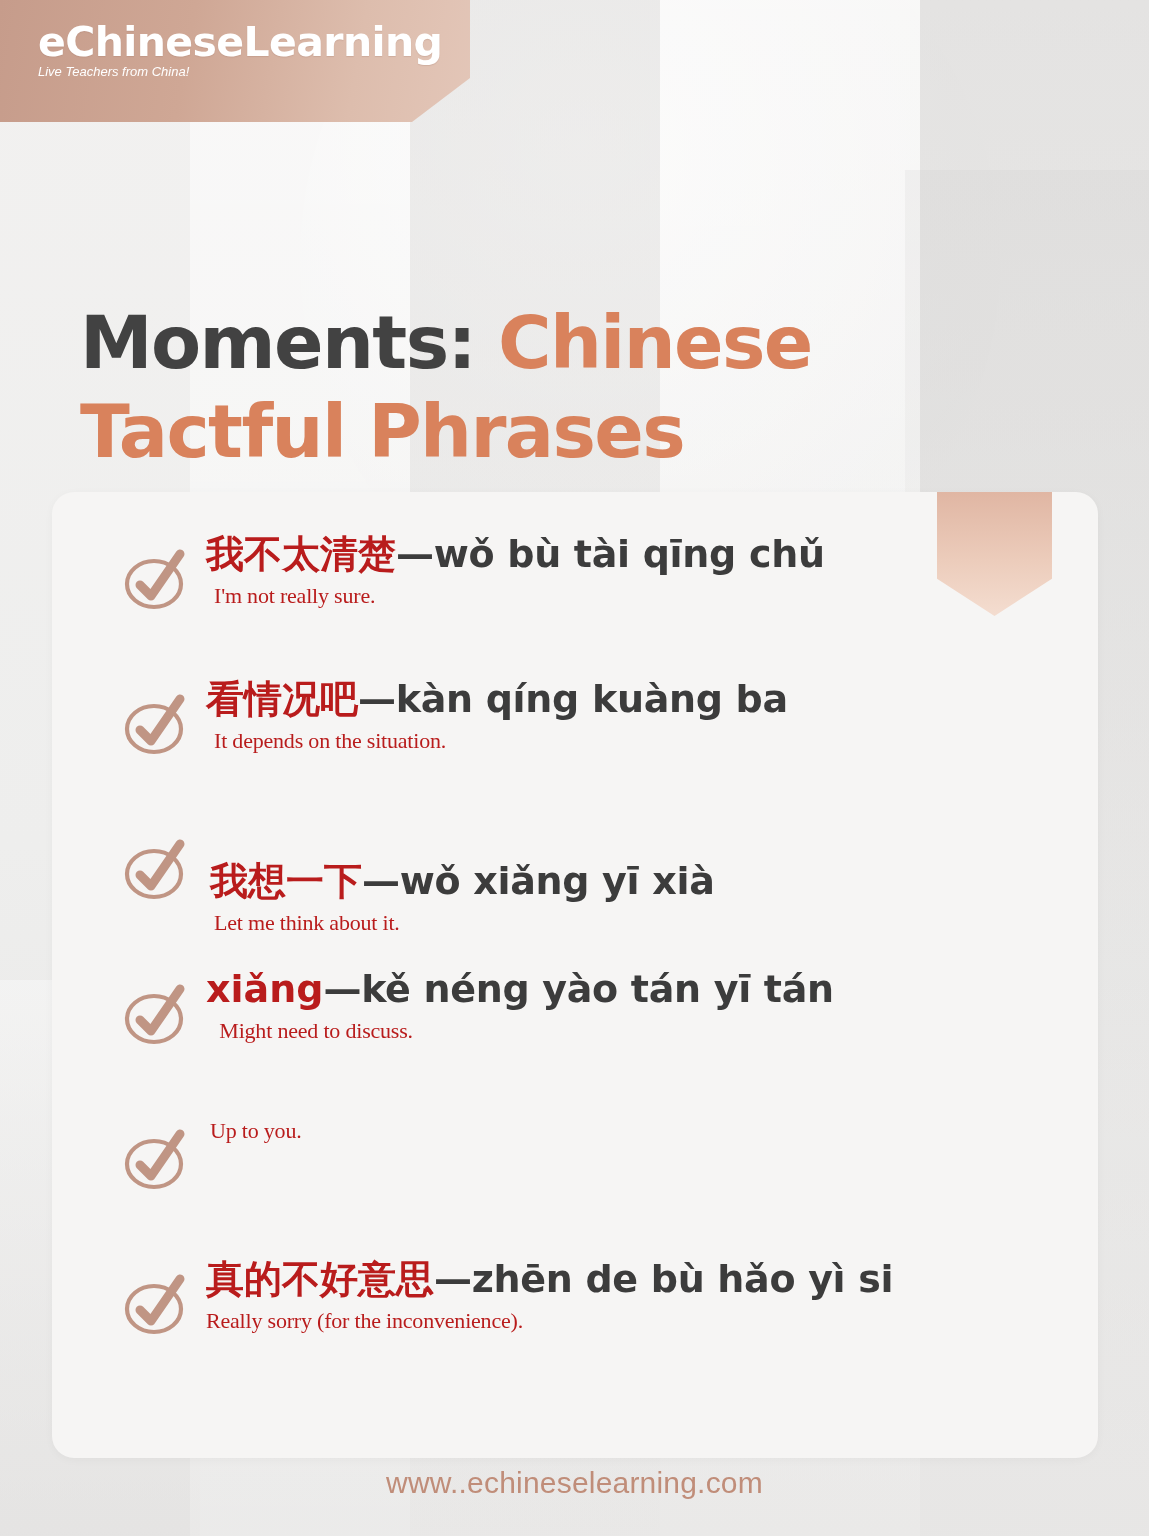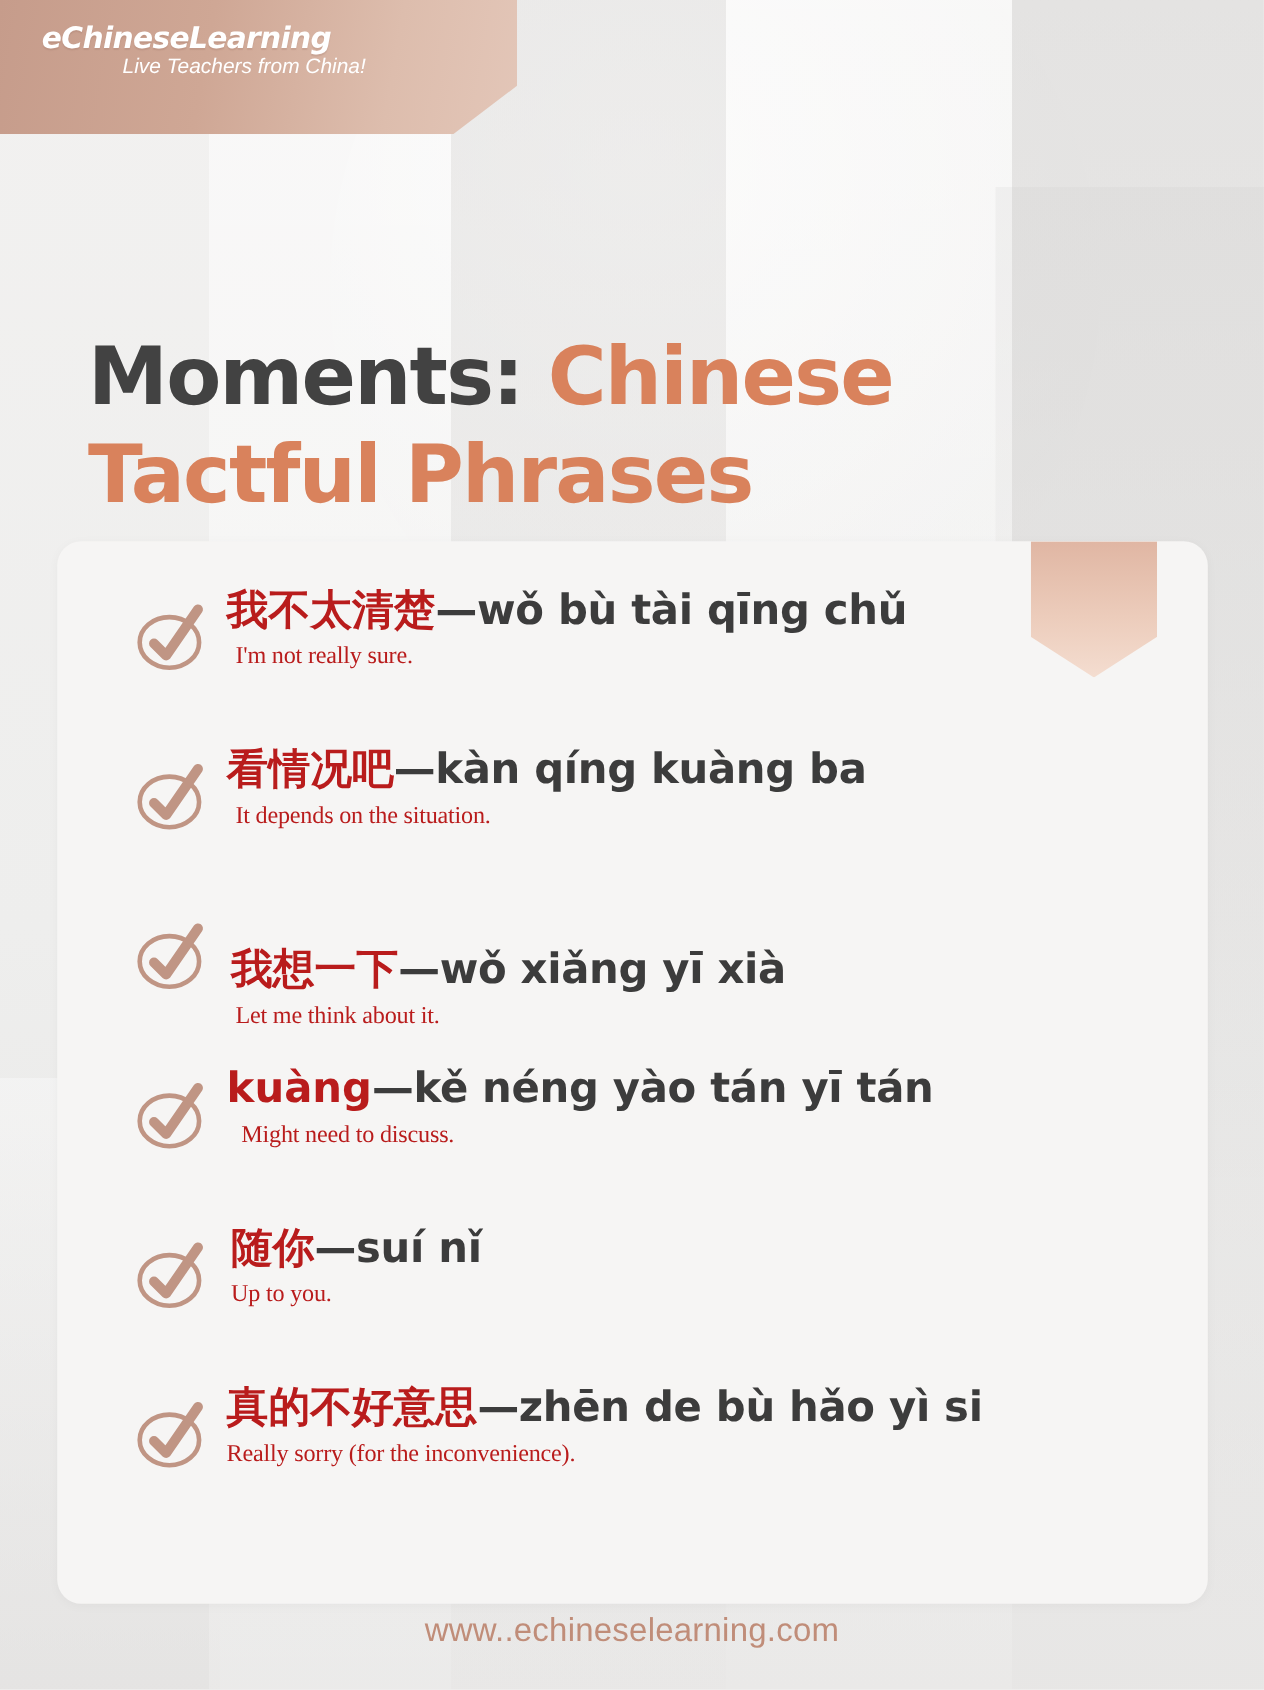--- a/index.html
+++ b/index.html
@@ -73,36 +73,35 @@
   }
   .logo-wrap {
     position: absolute;
     left: 38px;
     top: 22px;
     width: 372px;
     text-align: left;
   }
   .logo-main {
     font-family: "DejaVu Sans", sans-serif;
-    font-style: italic;
     font-weight: 700;
-    font-size: 27px;
+    font-size: 41px;
     letter-spacing: -0.6px;
     color: #ffffff;
     line-height: 1.0;
     white-space: nowrap;
     text-shadow: 0 1px 1px rgba(150,110,95,0.22);
   }
   .logo-tagline {
     font-family: "Liberation Sans", sans-serif;
     font-style: italic;
     font-weight: 400;
-    font-size: 19px;
+    font-size: 13px;
     color: #ffffff;
-    text-align: center;
+    text-align: left;
     padding-right: 4px;
     margin-top: 1px;
     white-space: nowrap;
   }
 
   
   .headline {
     position: absolute;
     left: 80px;
     top: 162px;
@@ -298,37 +297,34 @@
 
       <div class="phrase-row r4">
         <span class="check-icon">
           <svg viewBox="0 0 72 72" xmlns="http://www.w3.org/2000/svg">
             <ellipse cx="34" cy="40" rx="27" ry="23" fill="none" stroke="#c09584" stroke-width="4.2"></ellipse>
             <path d="M20 41 L31 52 L60 10" fill="none" stroke="#c09584" stroke-width="9" stroke-linecap="round" stroke-linejoin="round"></path>
           </svg>
         </span>
         <div class="phrase-text">
           <div class="line-main">
-            <span class="hanzi">kuàng</span><span class="dash">—</span><span>kě néng yào tán yī tán</span>
+            <span class="hanzi">xiǎng</span><span class="dash">—</span><span>kě néng yào tán yī tán</span>
           </div>
           <div class="line-sub"> Might need to discuss.</div>
         </div>
       </div>
 
       <div class="phrase-row r5">
         <span class="check-icon">
           <svg viewBox="0 0 72 72" xmlns="http://www.w3.org/2000/svg">
             <ellipse cx="34" cy="40" rx="27" ry="23" fill="none" stroke="#c09584" stroke-width="4.2"></ellipse>
             <path d="M20 41 L31 52 L60 10" fill="none" stroke="#c09584" stroke-width="9" stroke-linecap="round" stroke-linejoin="round"></path>
           </svg>
         </span>
         <div class="phrase-text">
-          <div class="line-main">
-            <span class="hanzi">随你</span><span class="dash">—</span><span>suí nǐ</span>
-          </div>
           <div class="line-sub">Up to you.</div>
         </div>
       </div>
 
       <div class="phrase-row r6">
         <span class="check-icon">
           <svg viewBox="0 0 72 72" xmlns="http://www.w3.org/2000/svg">
             <ellipse cx="34" cy="40" rx="27" ry="23" fill="none" stroke="#c09584" stroke-width="4.2"></ellipse>
             <path d="M20 41 L31 52 L60 10" fill="none" stroke="#c09584" stroke-width="9" stroke-linecap="round" stroke-linejoin="round"></path>
           </svg>

